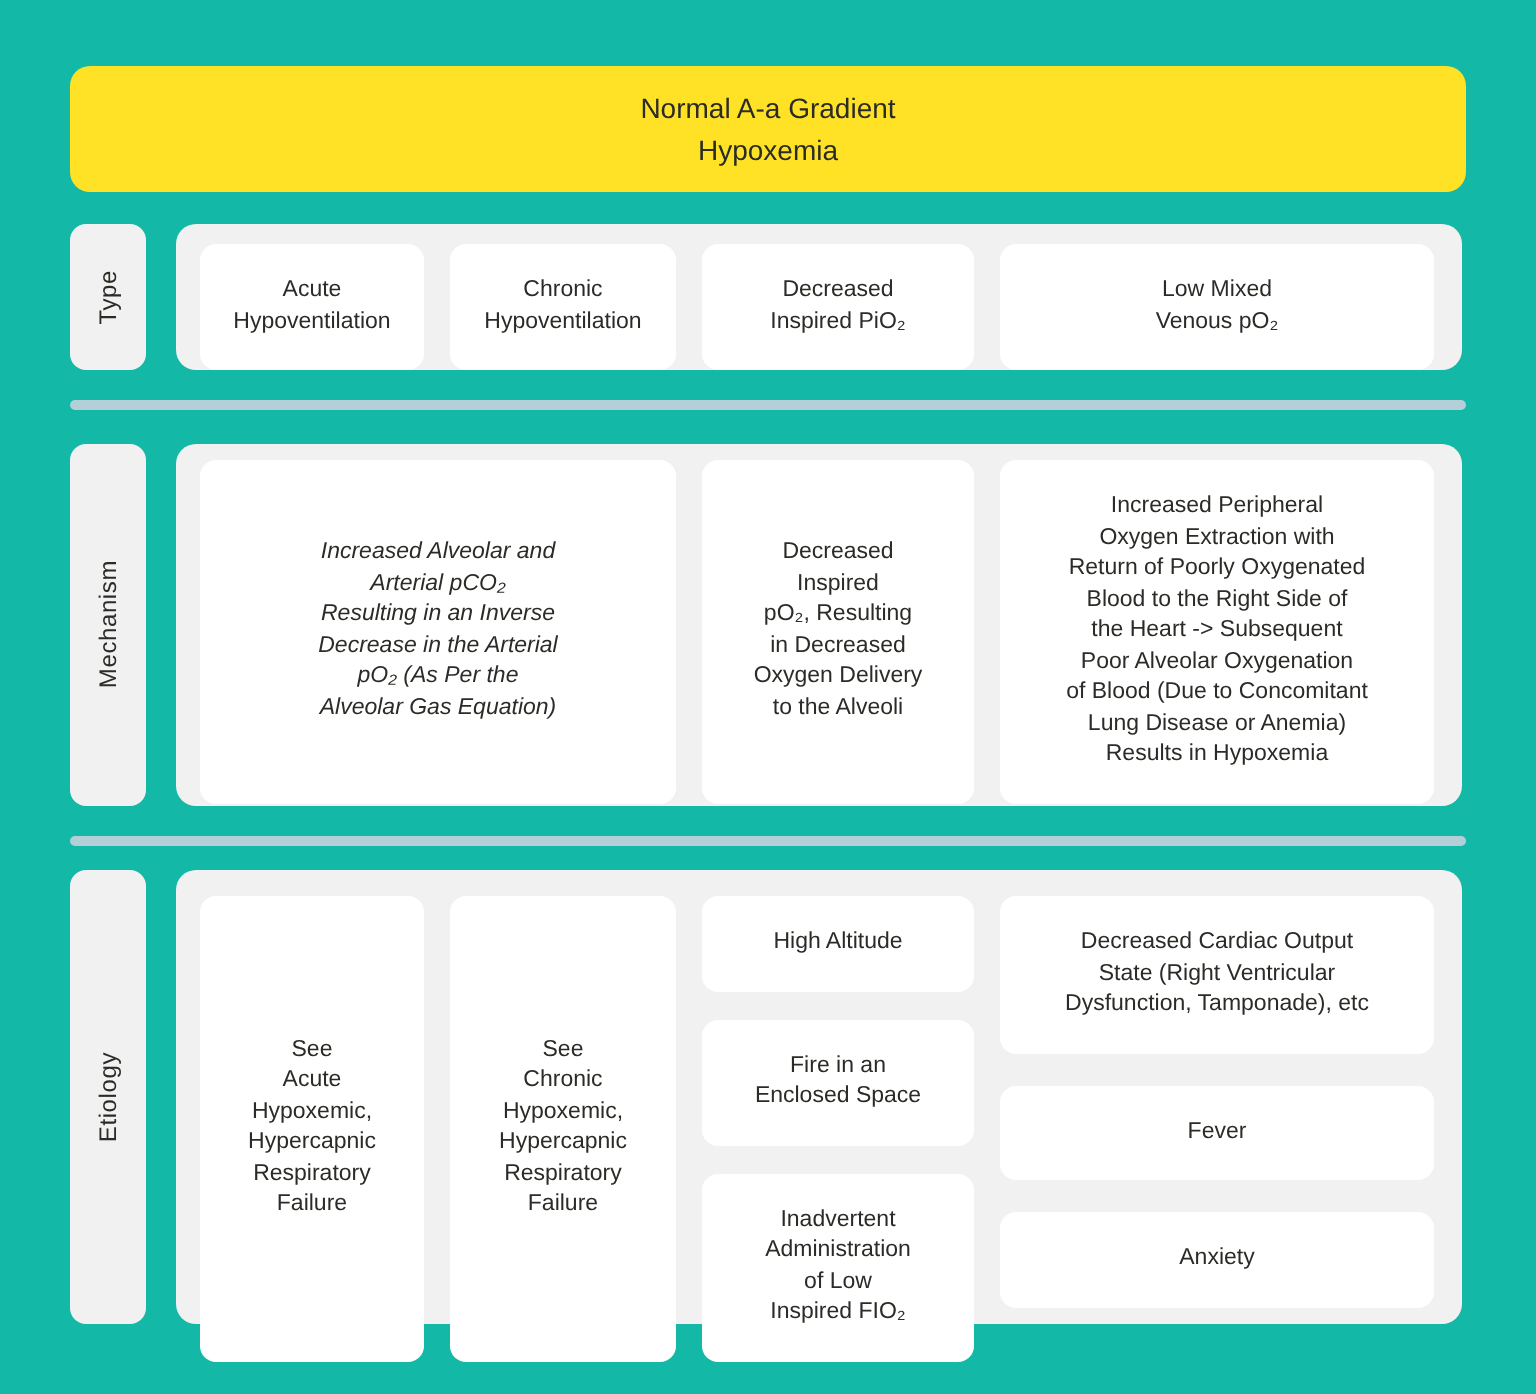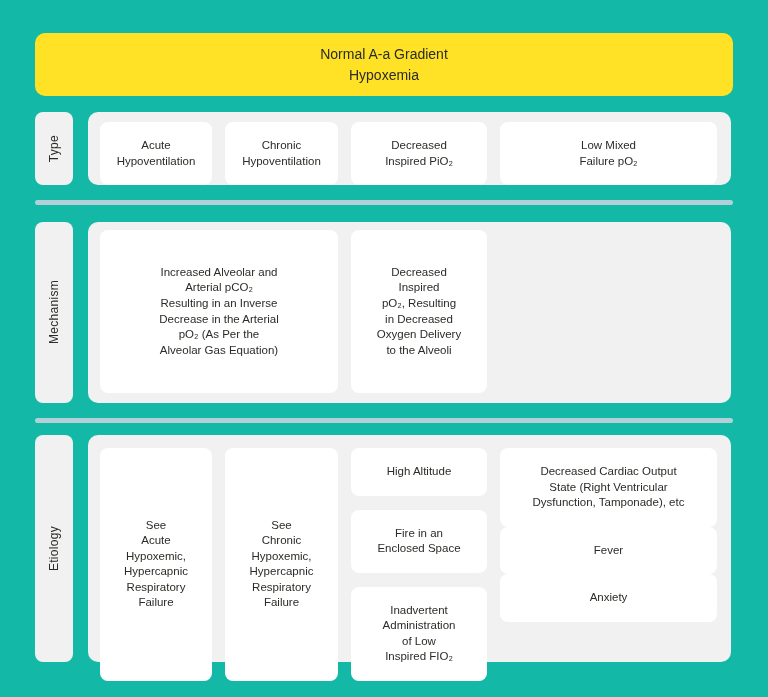--- a/index.html
+++ b/index.html
@@ -89,25 +89,25 @@
     align-items: center;
     justify-content: center;
     text-align: center;
     font-size: 11.5px;
     line-height: 1.35;
     color: #2b2b27;
     white-space: pre-line;
     padding: 16px 6px;
     box-sizing: border-box;
   }
-  .card-span2 { grid-column: 1 / 3; }
+  .card-span2 { grid-column: 1 / 3; font-style: italic; }
 
   .stack { display: flex; flex-direction: column; }
   .stack-col3 { gap: 14px; }
-  .stack-col4 { }
+  .stack-col4 { gap: 16px; }
   .h30 { flex: 0 0 30px; }
   .h71 { flex: 0 0 71px; }
   .h45 { flex: 0 0 45px; }
   .h65 { flex: 0 0 65px; }
   .h29 { flex: 0 0 29px; }
   .h31 { flex: 0 0 31px; }
 </style>
 </head>
 <body>
 
@@ -122,41 +122,50 @@
     <span class="vtext">Type</span>
   </div>
   <div class="panel type-panel">
     <div class="card">Acute
 Hypoventilation</div>
     <div class="card">Chronic
 Hypoventilation</div>
     <div class="card">Decreased
 Inspired PiO₂</div>
     <div class="card">Low Mixed
-Failure pO₂</div>
+Venous pO₂</div>
   </div>
 
   <div class="divider divider-1"></div>
 
   <div class="row-label label-mechanism">
     <span class="vtext">Mechanism</span>
   </div>
   <div class="panel mechanism-panel">
     <div class="card card-span2">Increased Alveolar and
 Arterial pCO₂
 Resulting in an Inverse
 Decrease in the Arterial
 pO₂ (As Per the
 Alveolar Gas Equation)</div>
     <div class="card">Decreased
 Inspired
 pO₂, Resulting
 in Decreased
 Oxygen Delivery
 to the Alveoli</div>
+    <div class="card">Increased Peripheral
+Oxygen Extraction with
+Return of Poorly Oxygenated
+Blood to the Right Side of
+the Heart -&gt; Subsequent
+Poor Alveolar Oxygenation
+of Blood (Due to Concomitant
+Lung Disease or Anemia)
+Results in Hypoxemia</div>
   </div>
 
   <div class="divider divider-2"></div>
 
   <div class="row-label label-etiology">
     <span class="vtext">Etiology</span>
   </div>
   <div class="panel etiology-panel">
     <div class="card">See
 Acute

